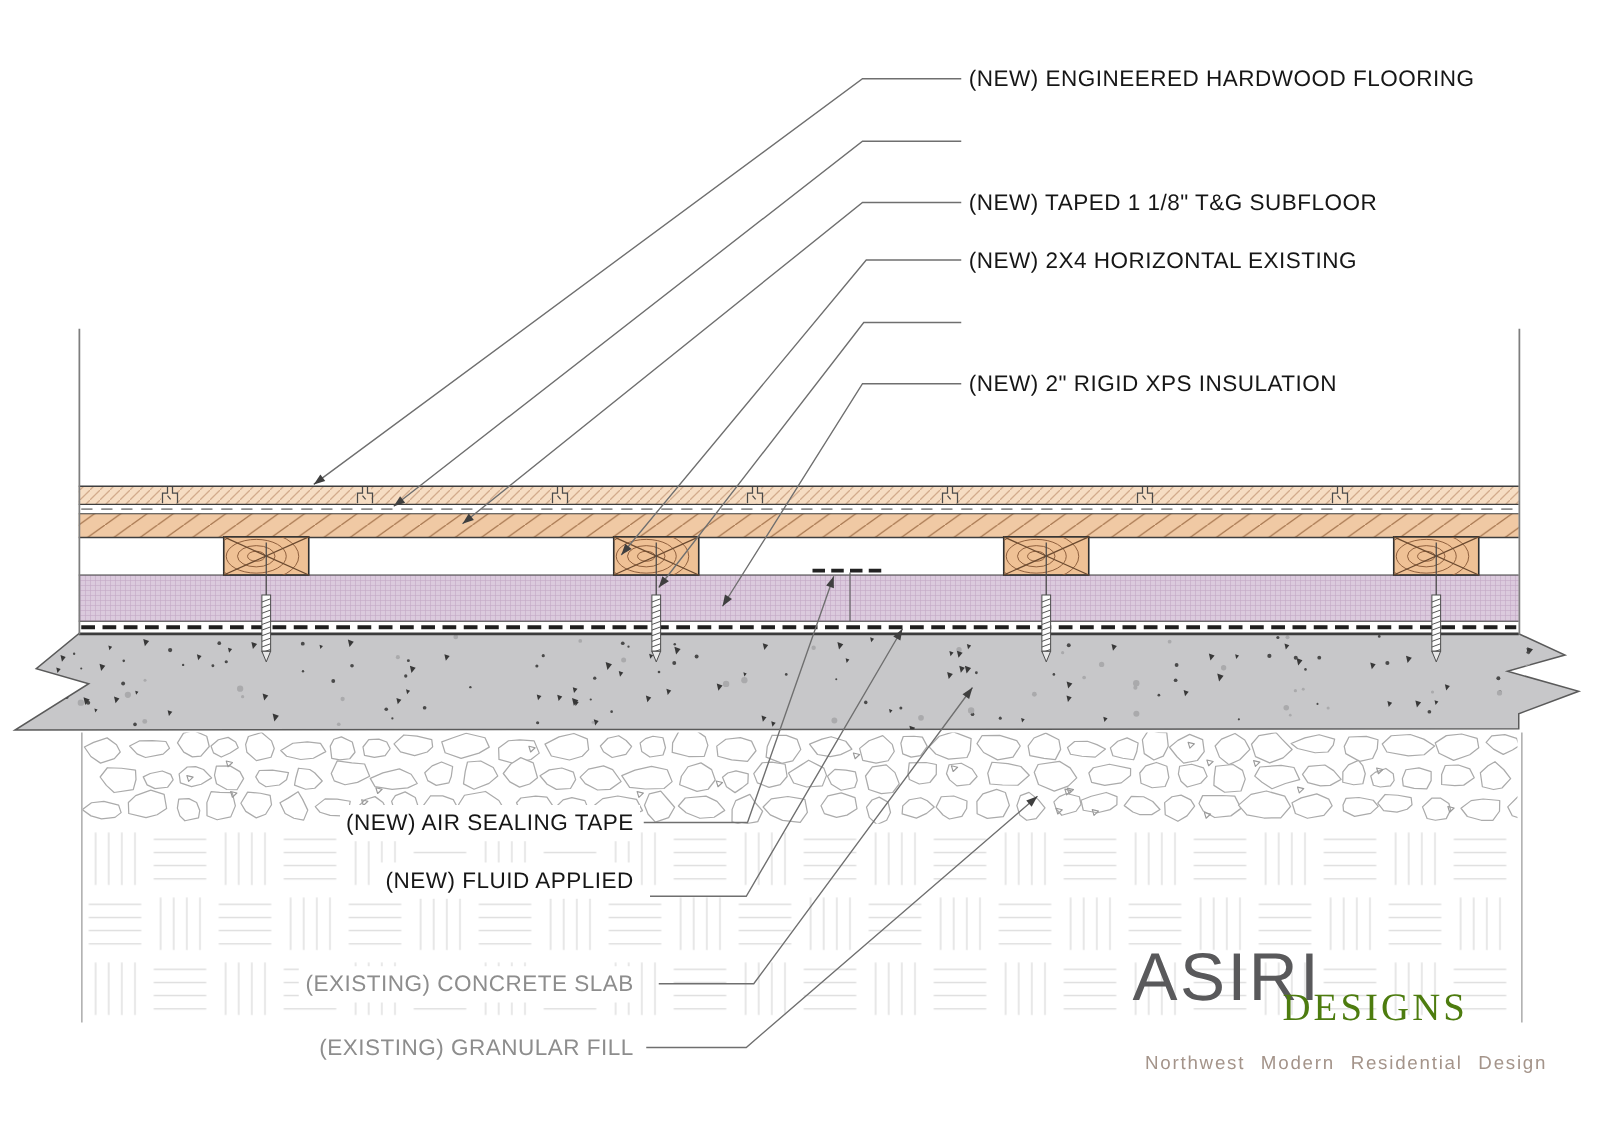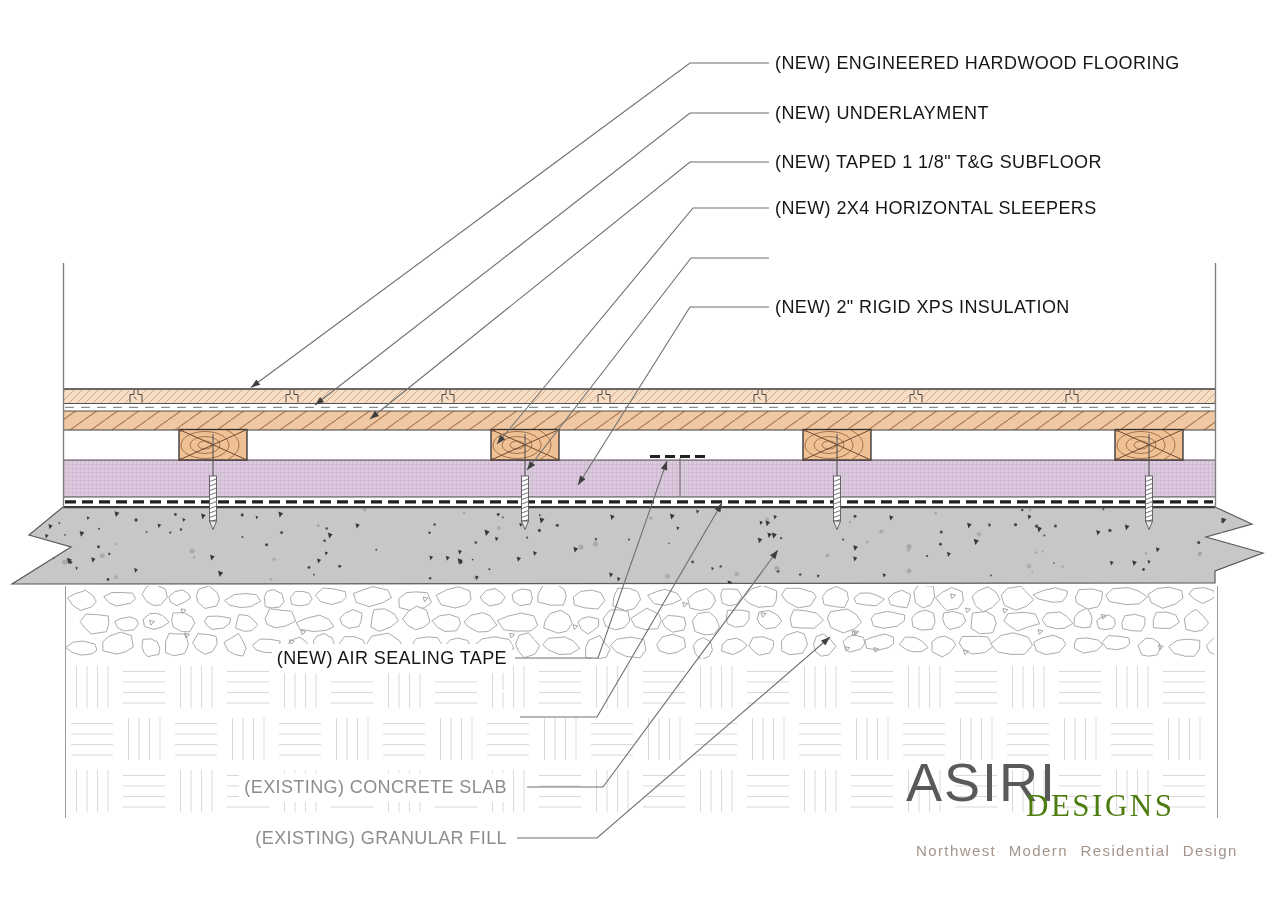--- a/index.html
+++ b/index.html
@@ -537,27 +537,27 @@
         <path d="M520,717 L 597,717 L 722,503"></path>
         <path d="M722,503 L720.3,512.4 L714.6,509.1 Z" fill="#3f3f3f" stroke="none"></path>
         <path d="M527,787 L 603,787 L 778,550"></path>
         <path d="M778,550 L775.3,559.2 L770.0,555.3 Z" fill="#3f3f3f" stroke="none"></path>
         <path d="M517,838 L 597,838 L 830,637"></path>
         <path d="M830,637 L825.3,645.4 L821.0,640.4 Z" fill="#3f3f3f" stroke="none"></path>
       </g>
     </svg>
 
   <div class="lbl" style="left:775px;top:50px">(NEW) ENGINEERED HARDWOOD FLOORING</div>
-  <div class="lbl" style="left:775px;top:100px">(NEW) UNDERLAYMENT</div>
   <div class="lbl" style="left:775px;top:149px">(NEW) TAPED 1 1/8" T&amp;G SUBFLOOR</div>
-  <div class="lbl" style="left:775px;top:195px">(NEW) 2X4 HORIZONTAL SLEEPERS</div>
+  <div class="lbl" style="left:775px;top:195px">(NEW) 2X4 HORIZONTAL EXISTING</div>
   <div class="lbl" style="left:775px;top:294px">(NEW) 2" RIGID XPS INSULATION</div>
 
   <div class="lbl lblr" style="top:644px">(NEW) AIR SEALING TAPE</div>
   <div class="lbl lblr" style="top:690px">
+    <div>(NEW) FLUID APPLIED</div>
   </div>
   <div class="lbl lblr gray" style="top: 773px; color: rgb(141, 141, 141);">(EXISTING) CONCRETE SLAB</div>
   <div class="lbl lblr gray" style="top: 824px; color: rgb(141, 141, 141);">(EXISTING) GRANULAR FILL</div>
 
   <div class="logo-asiri" style="color: rgb(89, 89, 91);">ASIRI</div>
   <div class="logo-designs" style="color: #4d7c0f;">DESIGNS</div>
   <div class="logo-tagline" style="color: rgb(164, 148, 138); margin-top: 13px;">Northwest Modern Residential Design</div>
 </div>
 
 </body></html>

